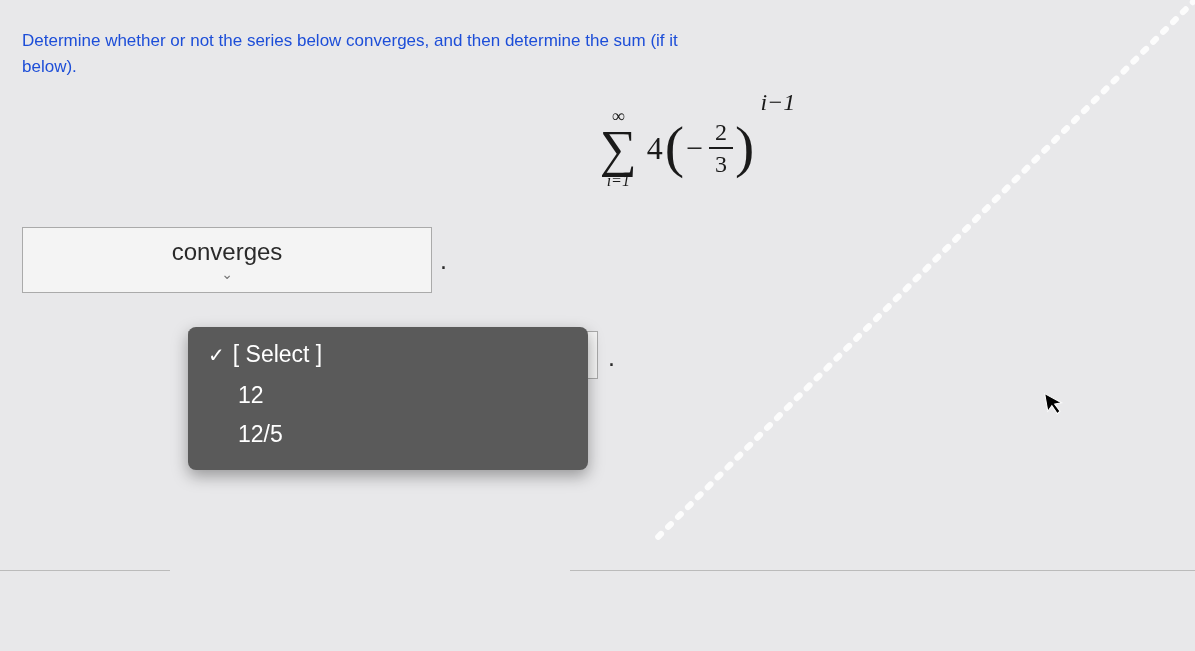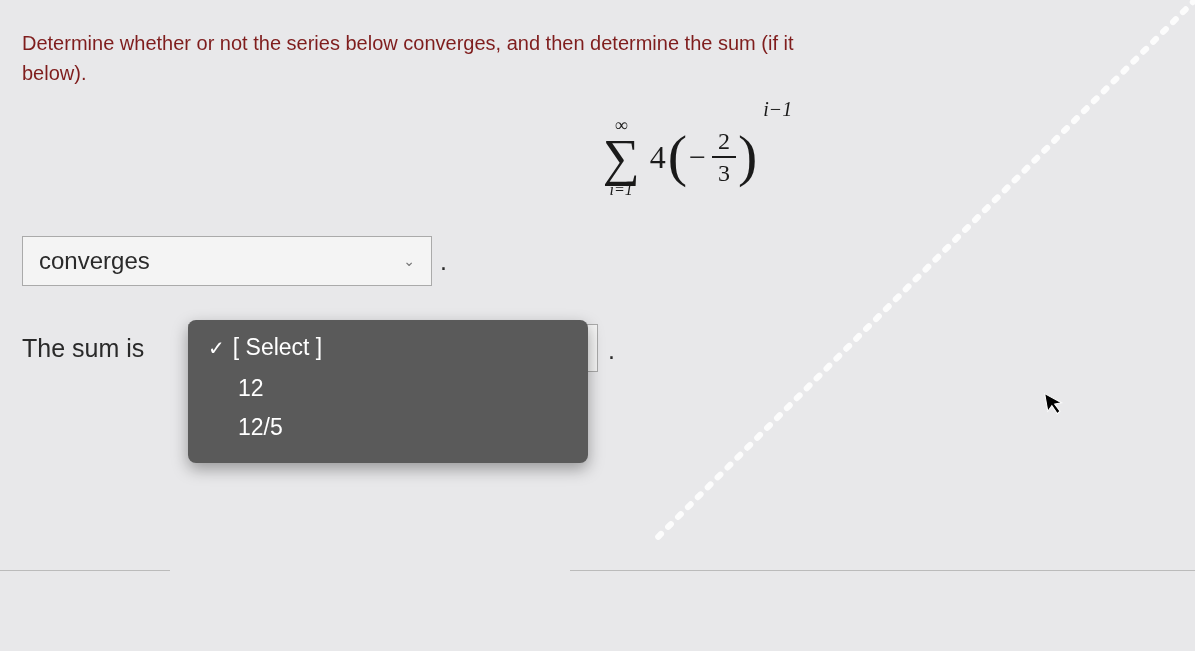--- a/index.html
+++ b/index.html
@@ -9,22 +9,22 @@
       width: 1195px;
       height: 651px;
       overflow: hidden;
       position: relative;
     }
     .container {
       padding: 28px 22px;
       position: relative;
     }
     .question-text {
-      font-size: 20px;
-      color: #7f1d1d;
+      font-size: 17px;
+      color: #1d4ed8;
       line-height: 1.5;
       margin-bottom: 28px;
     }
     .formula {
       text-align: center;
       margin: 24px 0 38px 0;
       padding-left: 200px;
     }
     .formula-inner {
       display: inline-flex;
@@ -61,21 +61,21 @@
     .frac {
       display: inline-flex;
       flex-direction: column;
       align-items: center;
       font-size: 24px;
       line-height: 1.1;
     }
     .frac .num { border-bottom: 2px solid #1a1a1a; padding: 0 6px 2px 6px; }
     .frac .den { padding: 2px 6px 0 6px; }
     .exp {
-      font-size: 20px;
+      font-size: 24px;
       font-style: italic;
       align-self: flex-start;
       margin-left: 4px;
       margin-top: -18px;
     }
     .answer-row {
       display: flex;
       align-items: center;
       margin: 18px 0 38px 0;
       font-size: 25px;
@@ -86,20 +86,21 @@
       border: 1px solid #aaa;
       background: #f4f4f4;
       padding: 10px 16px;
       width: 410px;
       font-size: 24px;
       color: #2a2a2a;
       display: flex;
       justify-content: space-between;
       align-items: center;
       cursor: pointer;
+      flex-direction: column;
     }
     .chev { color: #777; font-size: 14px; }
     .period { margin-left: 8px; font-size: 25px; }
     .sum-row {
       display: flex;
       align-items: flex-start;
       font-size: 25px;
       color: #2a2a2a;
       position: relative;
     }
@@ -211,21 +212,20 @@
 
   <div class="answer-row">
     <div class="select-box">
       <span>converges</span>
       <span class="chev">⌄</span>
     </div>
     <span class="period">.</span>
   </div>
 
   <div class="sum-row">
-    <span class="sum-label">The sum is</span>
     <div class="hidden-select"></div>
     <span class="hidden-period">.</span>
     <div class="dropdown-open">
       <div class="dropdown-selected">
         <span class="check">✓</span>
         <span>[ Select ]</span>
       </div>
       <div class="dropdown-option">12</div>
       <div class="dropdown-option">12/5</div>
     </div>

